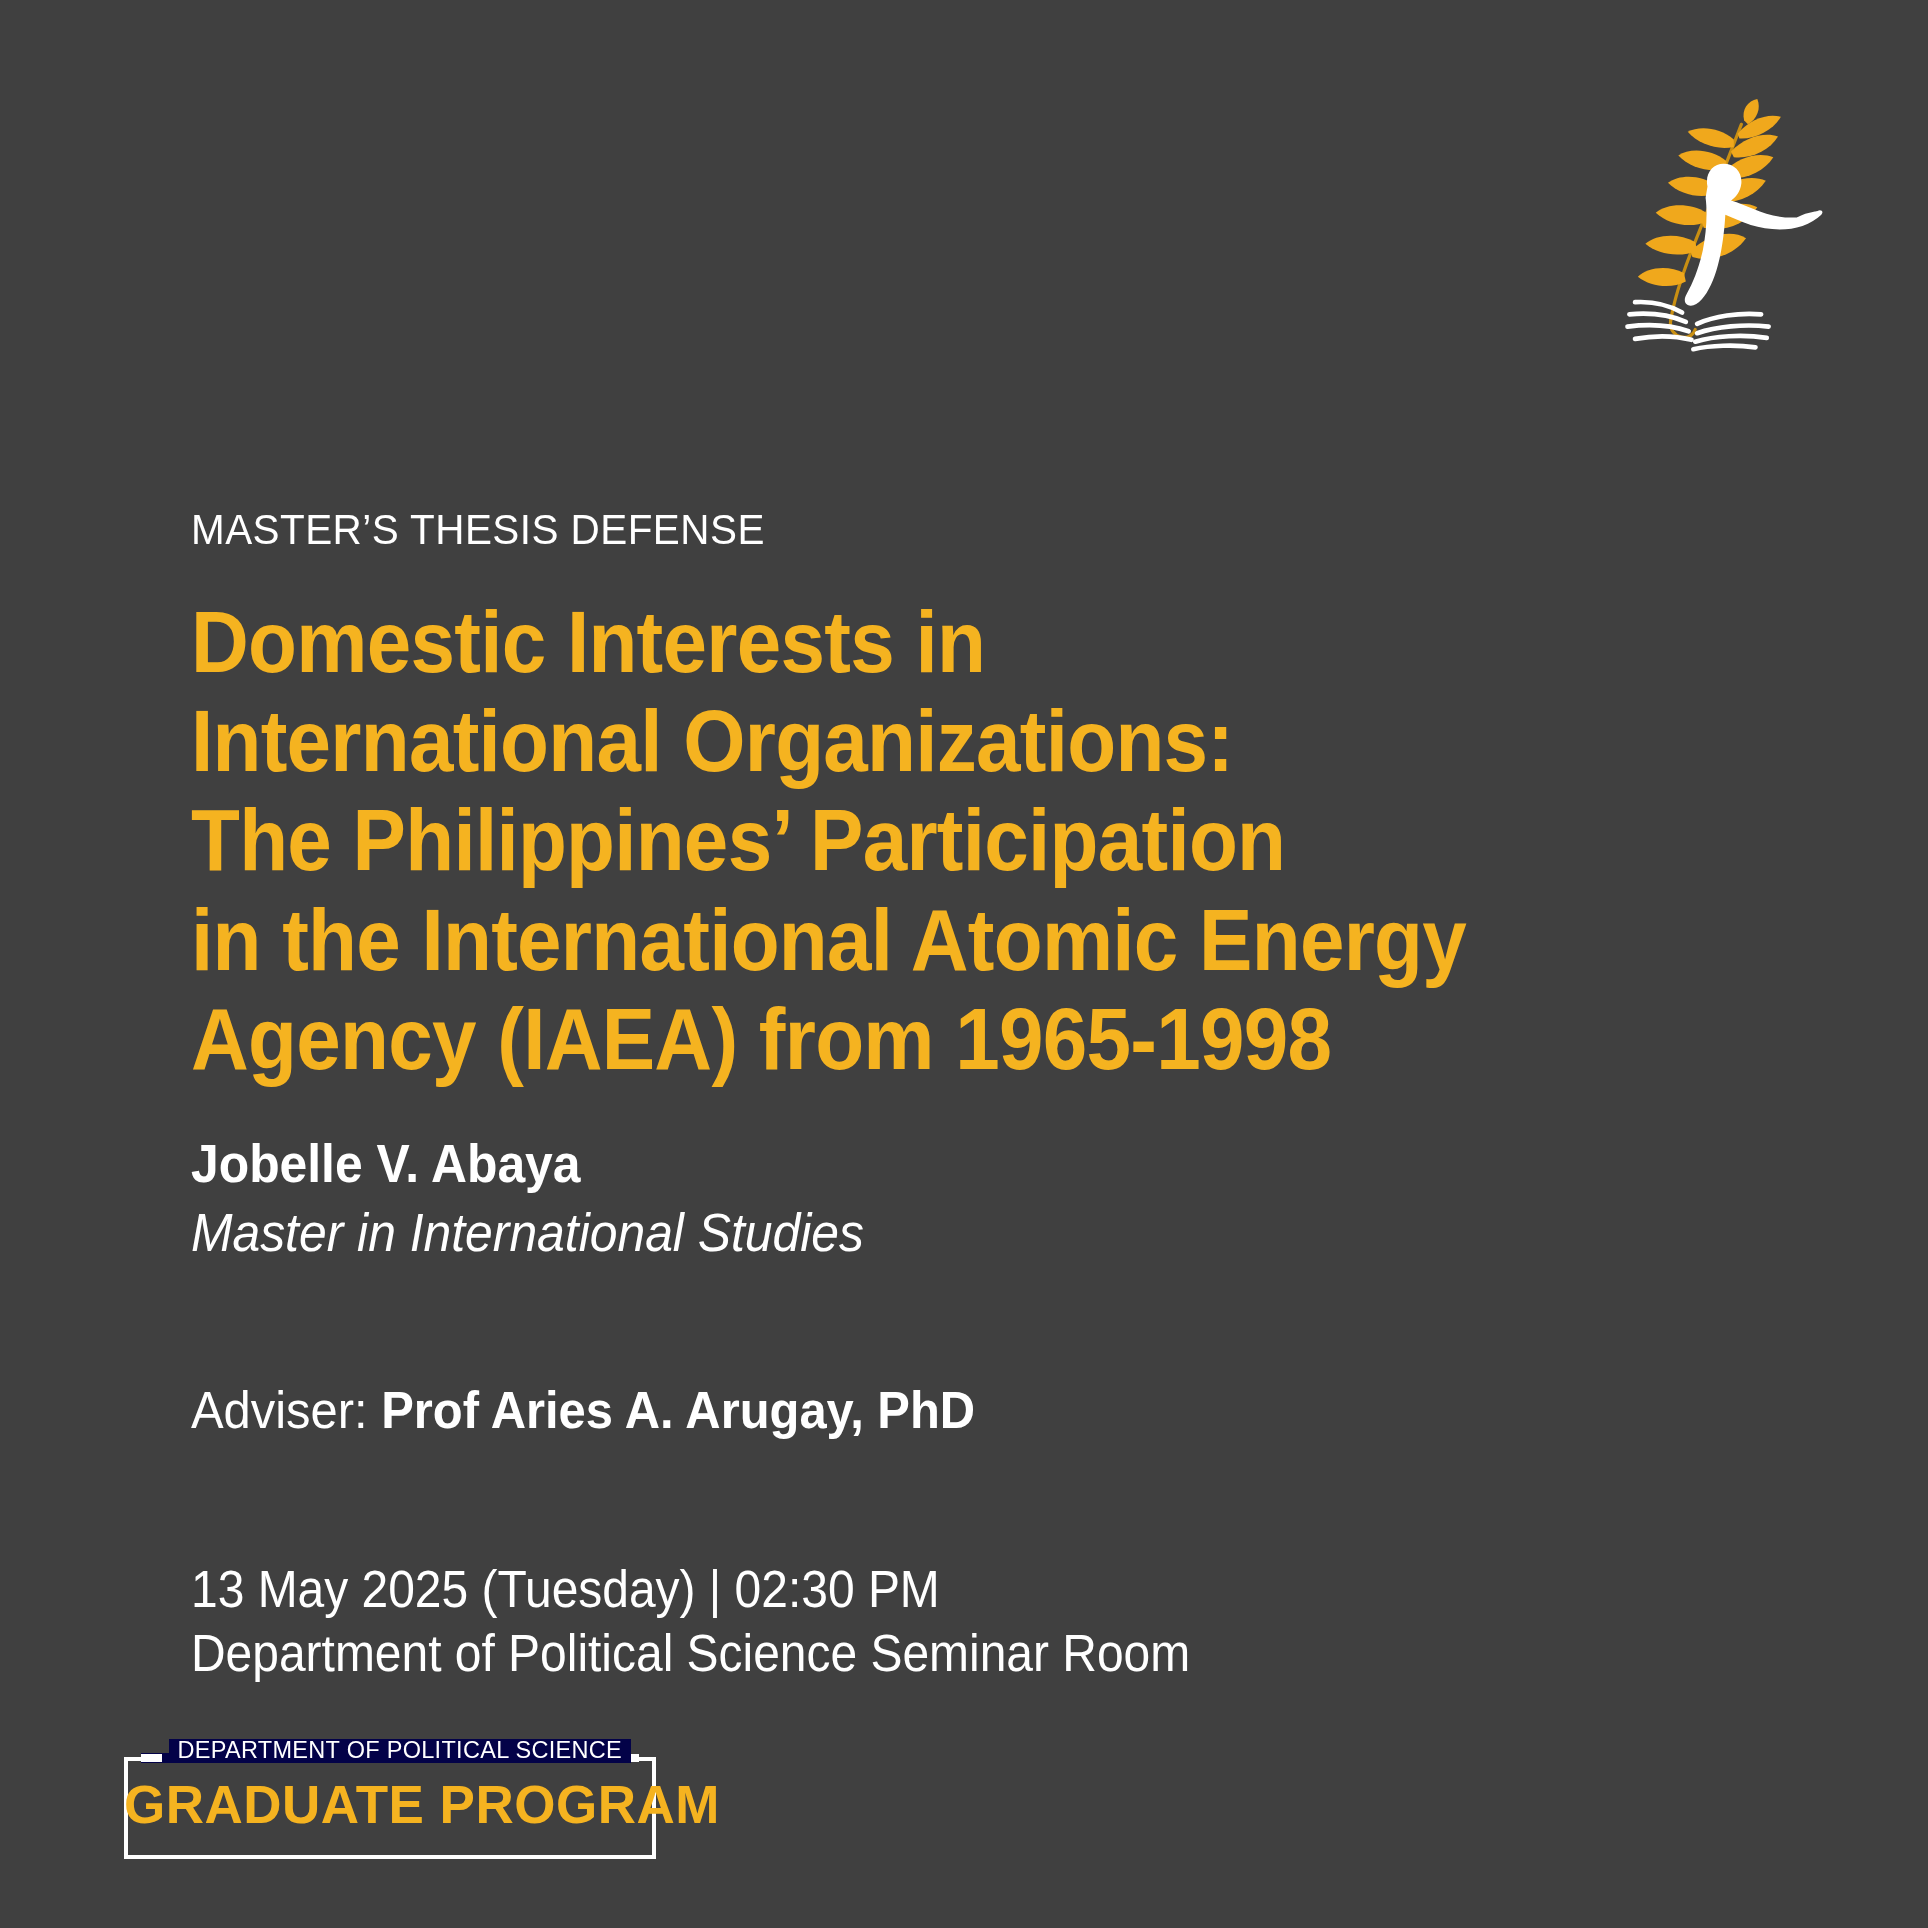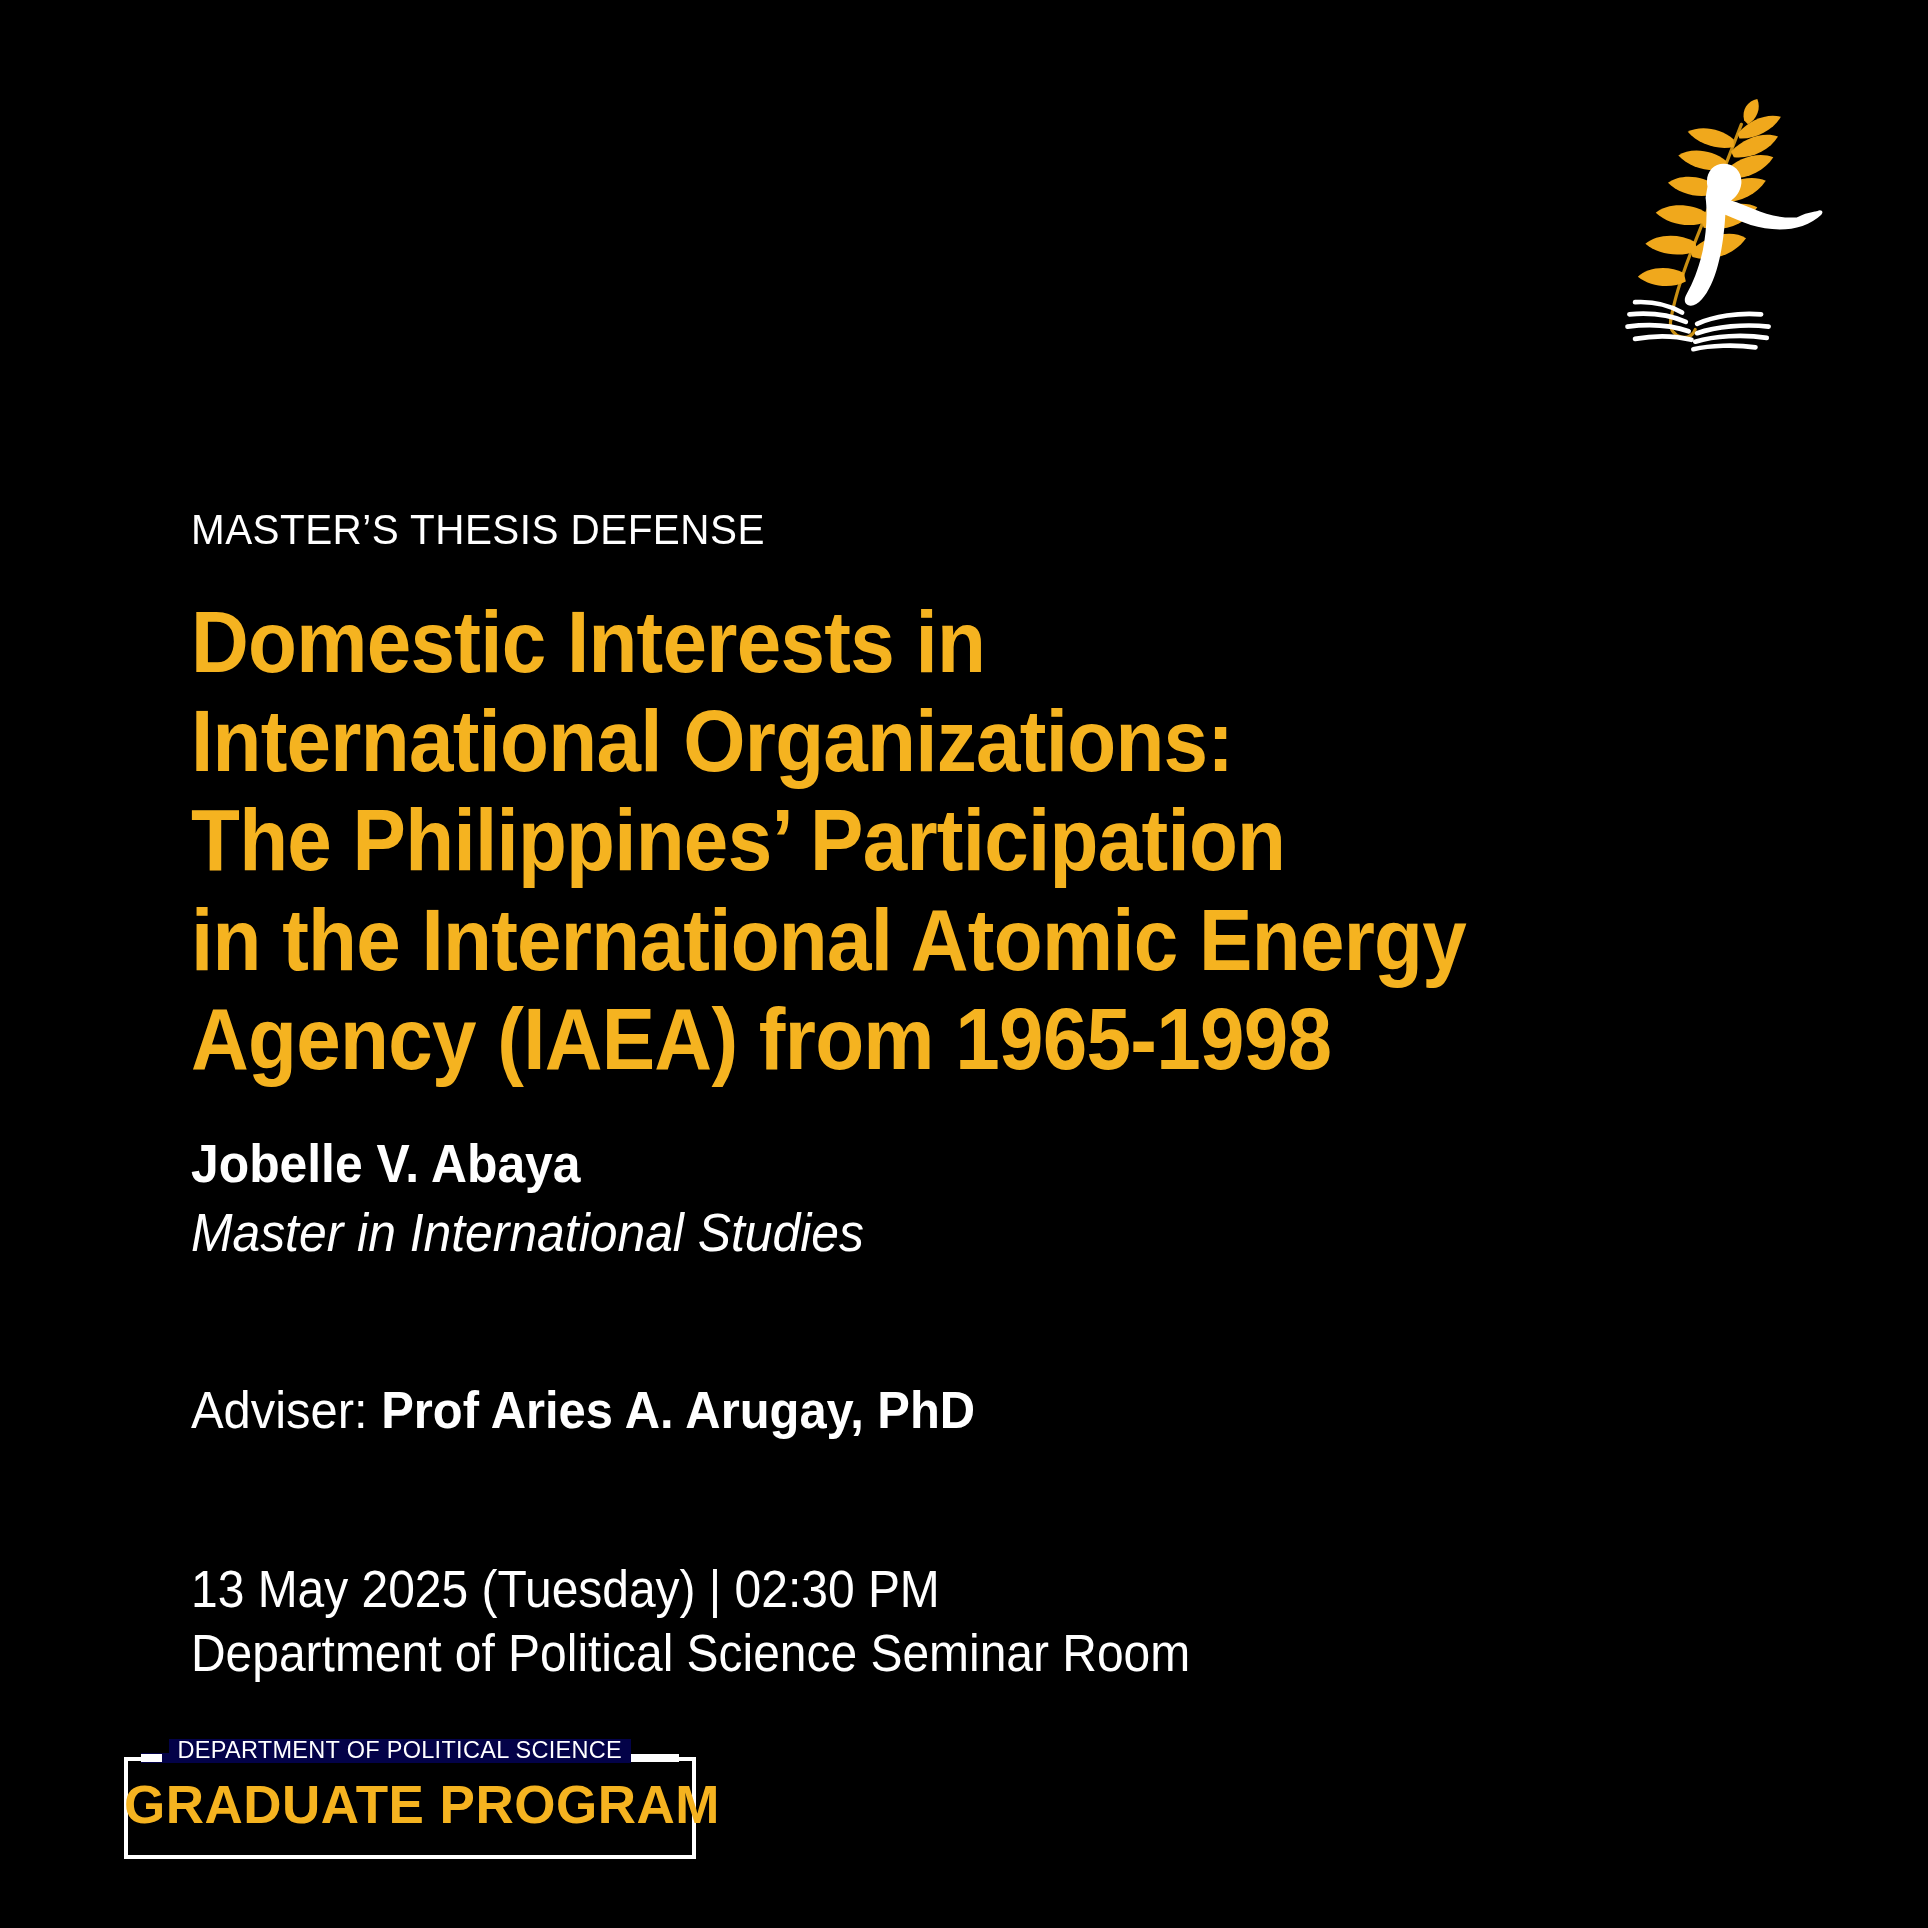--- a/index.html
+++ b/index.html
@@ -13,21 +13,21 @@
     background: #030248;
     font-family: "Liberation Sans", sans-serif;
     overflow: hidden;
     position: relative;
     -webkit-font-smoothing: antialiased;
   }
 
   .poster {
     position: absolute;
     inset: 0;
-    background: #000000;
+    background: #404040;
   }
 
   
   .logo-wrap {
     position: absolute;
     top: 98px;
     left: 1588px;
     width: 254px;
     height: 254px;
   }
@@ -114,21 +114,20 @@
     margin: 0;
   }
 
   
   .badge {
     position: absolute;
     left: 124px;
     top: 1757px;
     width: 532px;
     height: 102px;
-    padding-left: 40px;
   }
   .badge-frame {
     position: absolute;
     inset: 0;
     border: 4.7px solid #ffffff;
     box-sizing: border-box;
   }
   
   .badge-top-gap {
     position: absolute;

